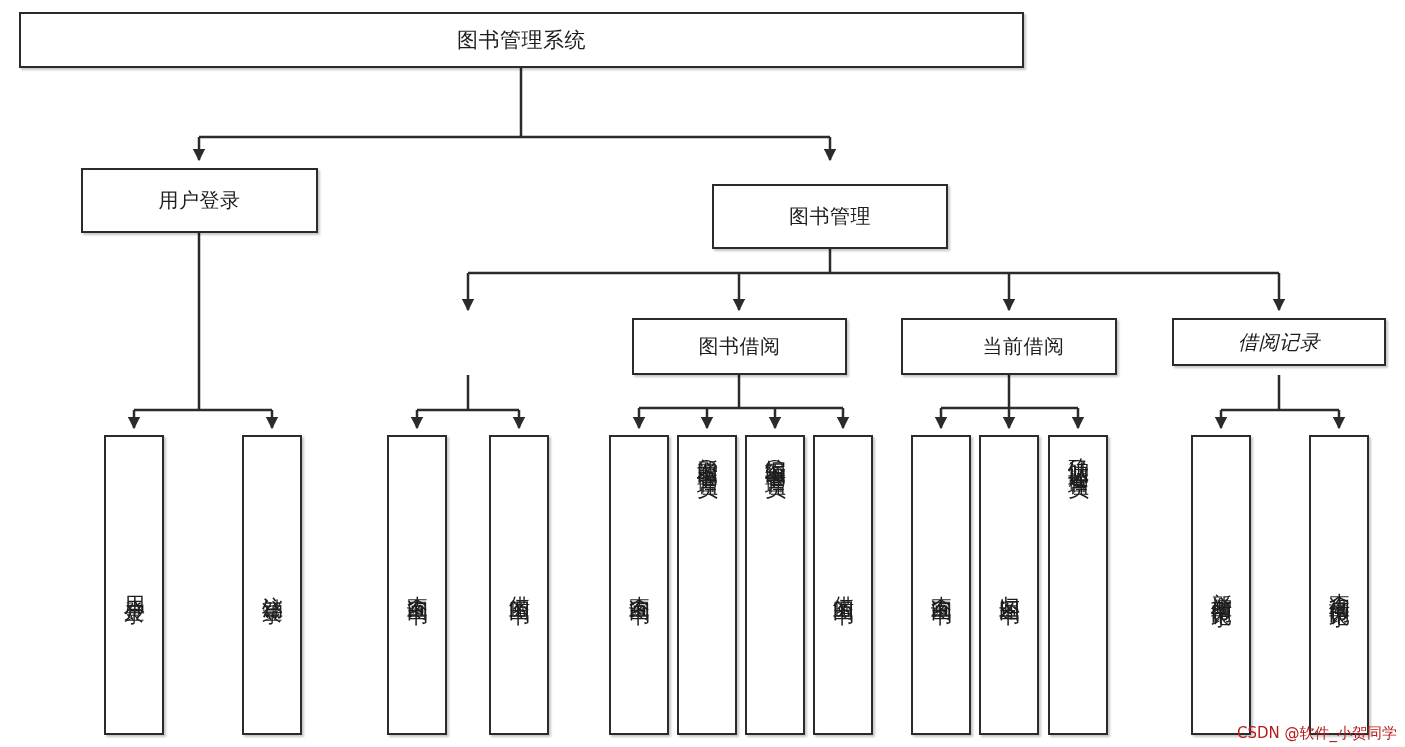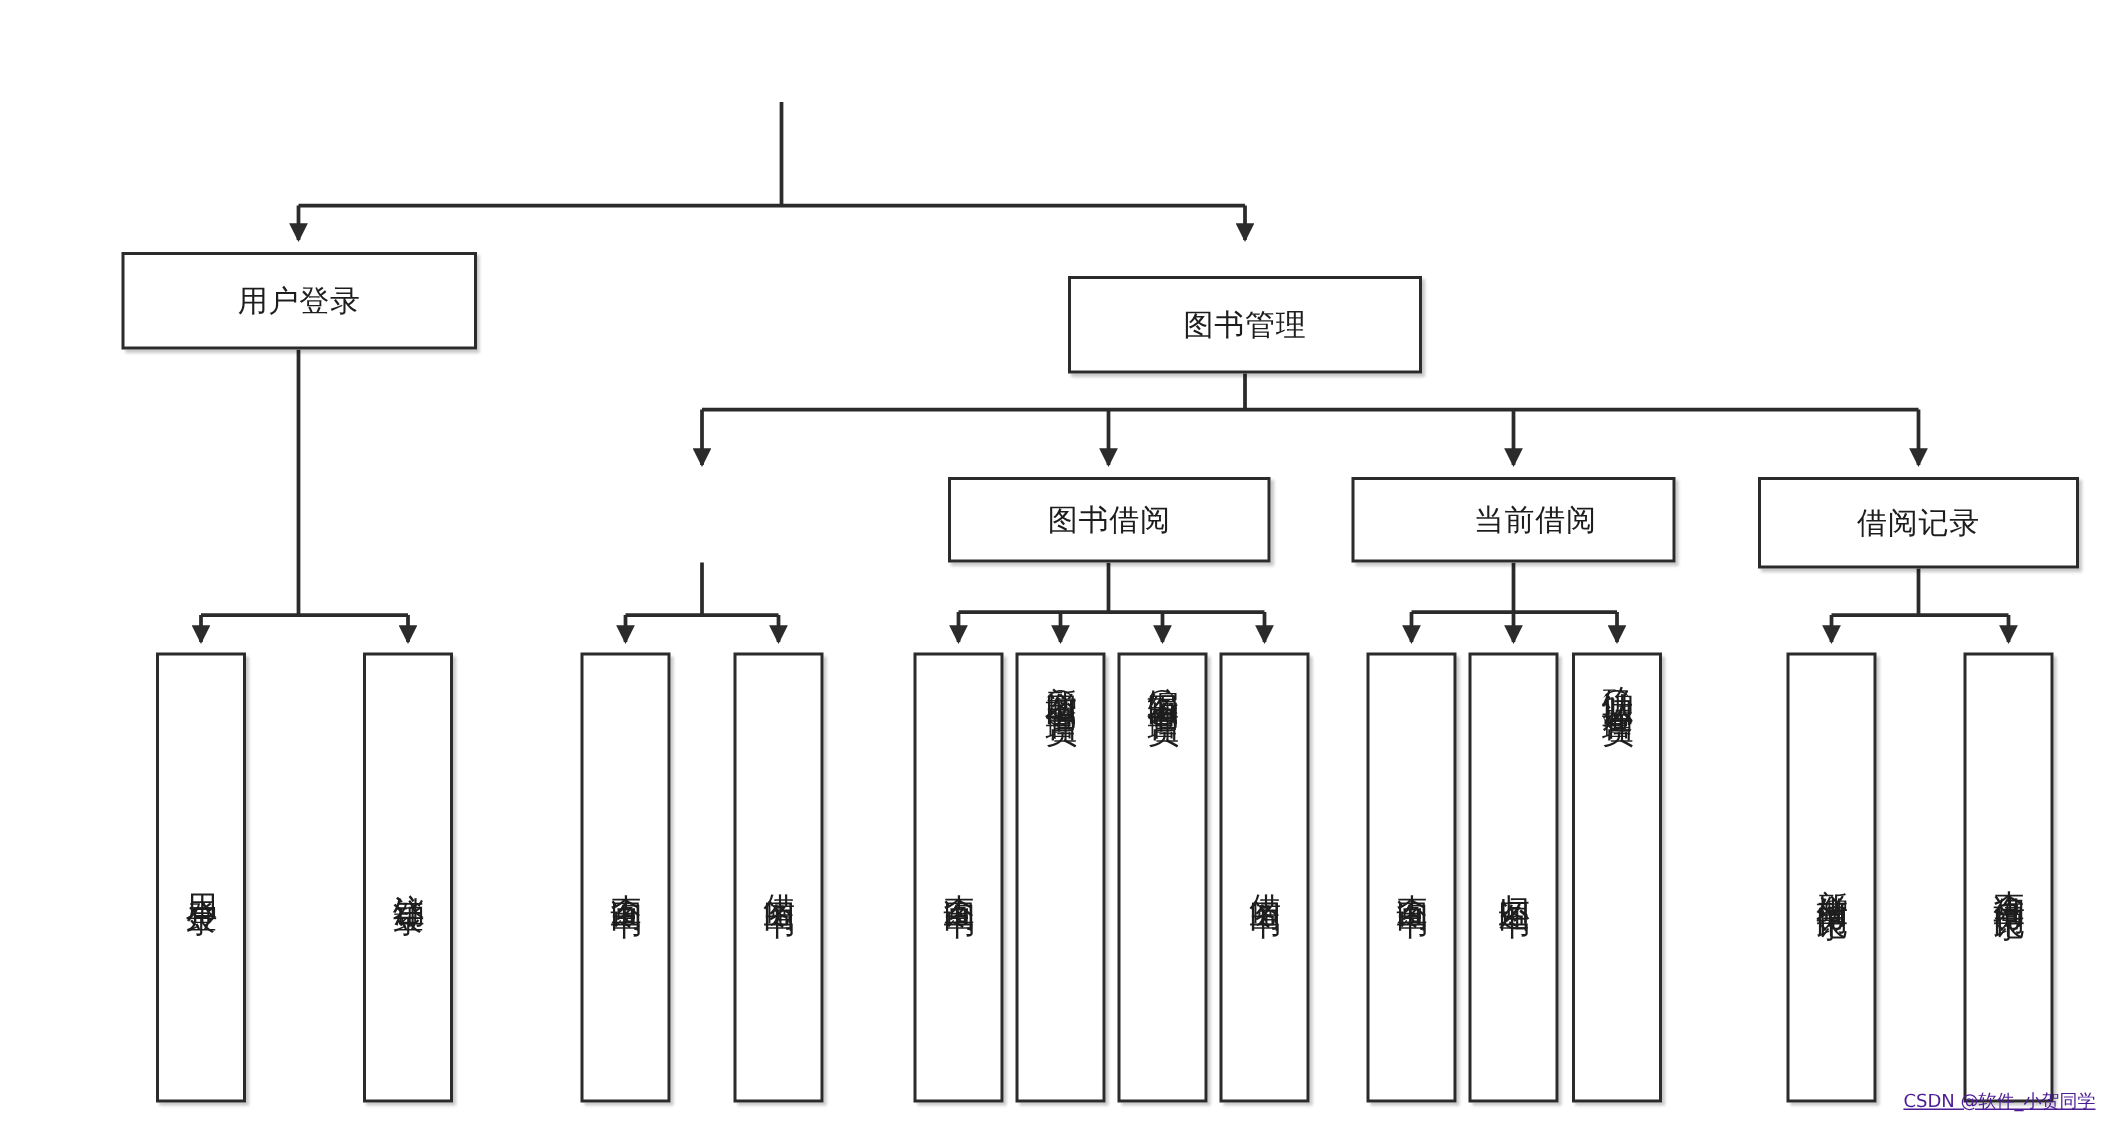--- a/index.html
+++ b/index.html
@@ -54,26 +54,25 @@
     letter-spacing: 3px;
     line-height: 1;
     white-space: nowrap;
   }
   .leaf-mid .label  { align-self: center; }
   .leaf-top .label  { align-self: flex-start; margin-top: 4px; }
   .watermark {
     position: absolute;
     right: 8px;
     bottom: 4px;
-    font-size: 12px;
-    color: #4c1d95;
+    font-size: 15px;
+    color: #b91c1c;
     z-index: 3;
     white-space: nowrap;
     font-family: "DejaVu Sans", "Liberation Sans", sans-serif;
-    text-decoration: underline;
   }
 </style>
 </head>
 <body>
 
 <div id="canvas">
 
   <svg id="wires" viewBox="0 0 1405 747" xmlns="http://www.w3.org/2000/svg">
     <defs>
       <marker id="arrow" viewBox="0 0 10 10" refX="9" refY="5" markerWidth="5" markerHeight="5" orient="auto-start-reverse">
@@ -117,35 +116,38 @@
       <path d="M 1009 408 L 1009 428" marker-end="url(#arrow)"></path>
       <path d="M 1078 408 L 1078 428" marker-end="url(#arrow)"></path>
 
       <path d="M 1279 375 L 1279 410"></path>
       <path d="M 1221 410 L 1339 410"></path>
       <path d="M 1221 410 L 1221 428" marker-end="url(#arrow)"></path>
       <path d="M 1339 410 L 1339 428" marker-end="url(#arrow)"></path>
     </g>
   </svg>
 
+  <div class="node node-root" style="left:19px; top:12px; width:1005px; height:56px;">
+    <span class="label">图书管理系统</span>
+  </div>
 
   <div class="node node-l2" style="left:81px; top:168px; width:237px; height:65px;">
     <span class="label">用户登录</span>
   </div>
   <div class="node node-l2" style="left:712px; top:168px; width:236px; height:65px;margin-top:16px;">
     <span class="label">图书管理</span>
   </div>
 
   <div class="node node-l3" style="left:632px; top:318px; width:215px; height:57px;">
     <span class="label">图书借阅</span>
   </div>
   <div class="node node-l3" style="left:901px; top:318px; width:216px; height:57px;padding-left:29px;">
     <span class="label">当前借阅</span>
   </div>
-  <div class="node node-l3" style="left:1172px; top:318px; width:214px; height:61px;">
+  <div class="node node-l3" style="left:1172px; top:318px; width:214px; height:48px;font-style:italic;">
     <span class="label">借阅记录</span>
   </div>
 
   <div class="node node-leaf leaf-mid" style="left:104px; top:435px; width:60px; height:300px;">
     <span class="label">用户登录</span>
   </div>
   <div class="node node-leaf leaf-mid" style="left:242px; top:435px; width:60px; height:300px;">
     <span class="label">注销登录</span>
   </div>
 

